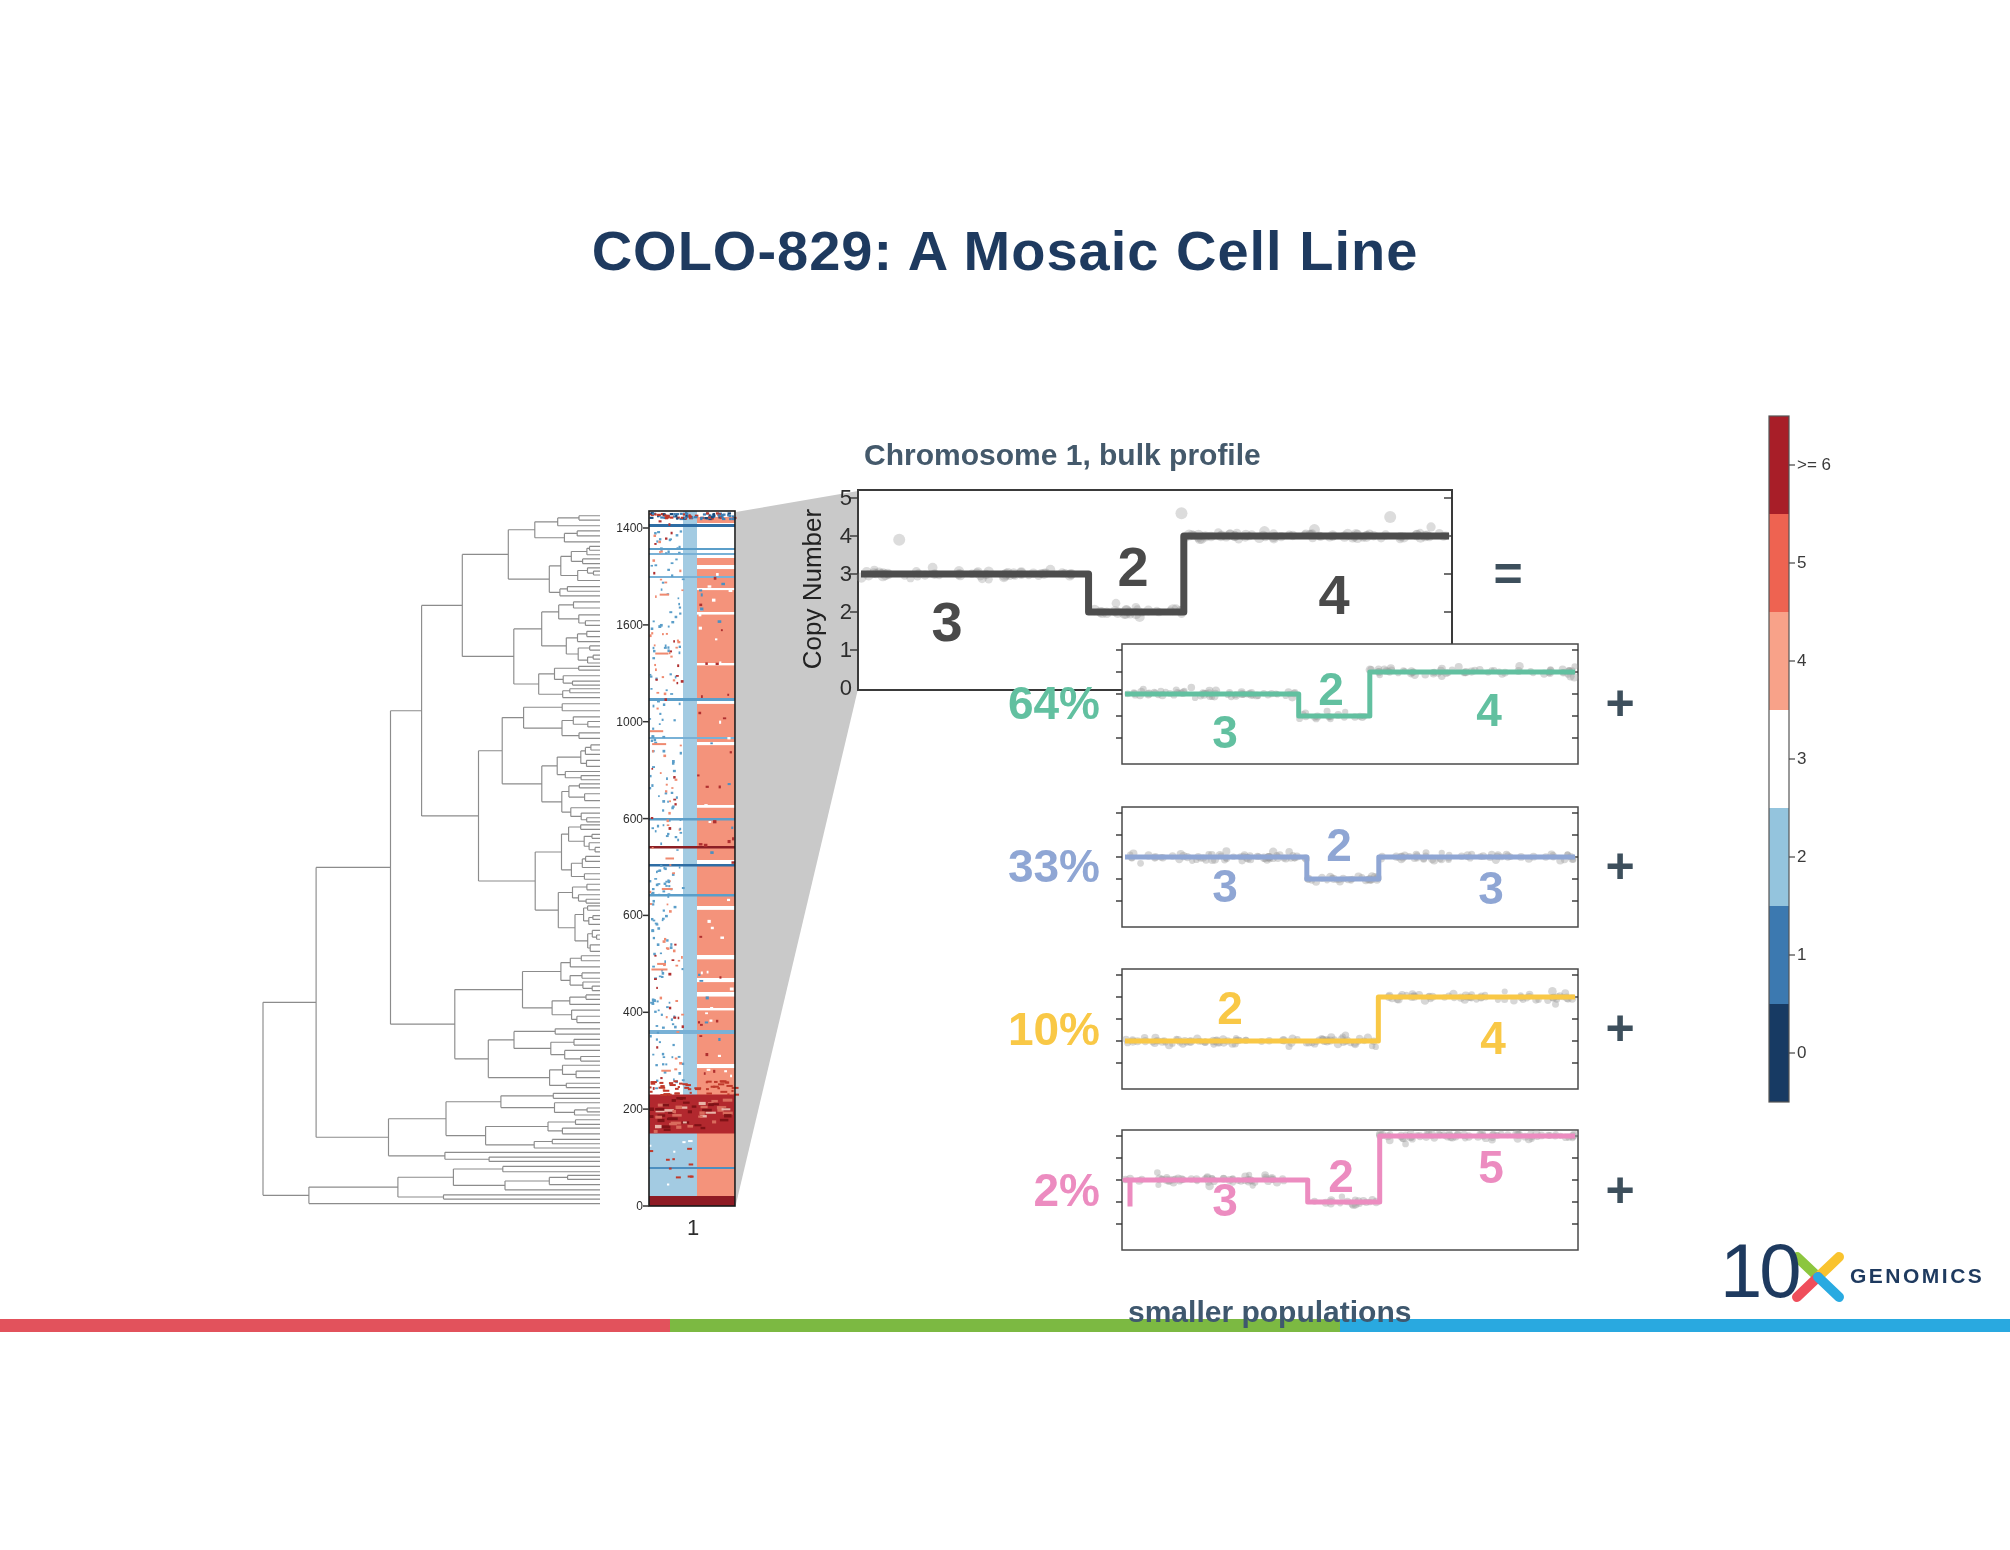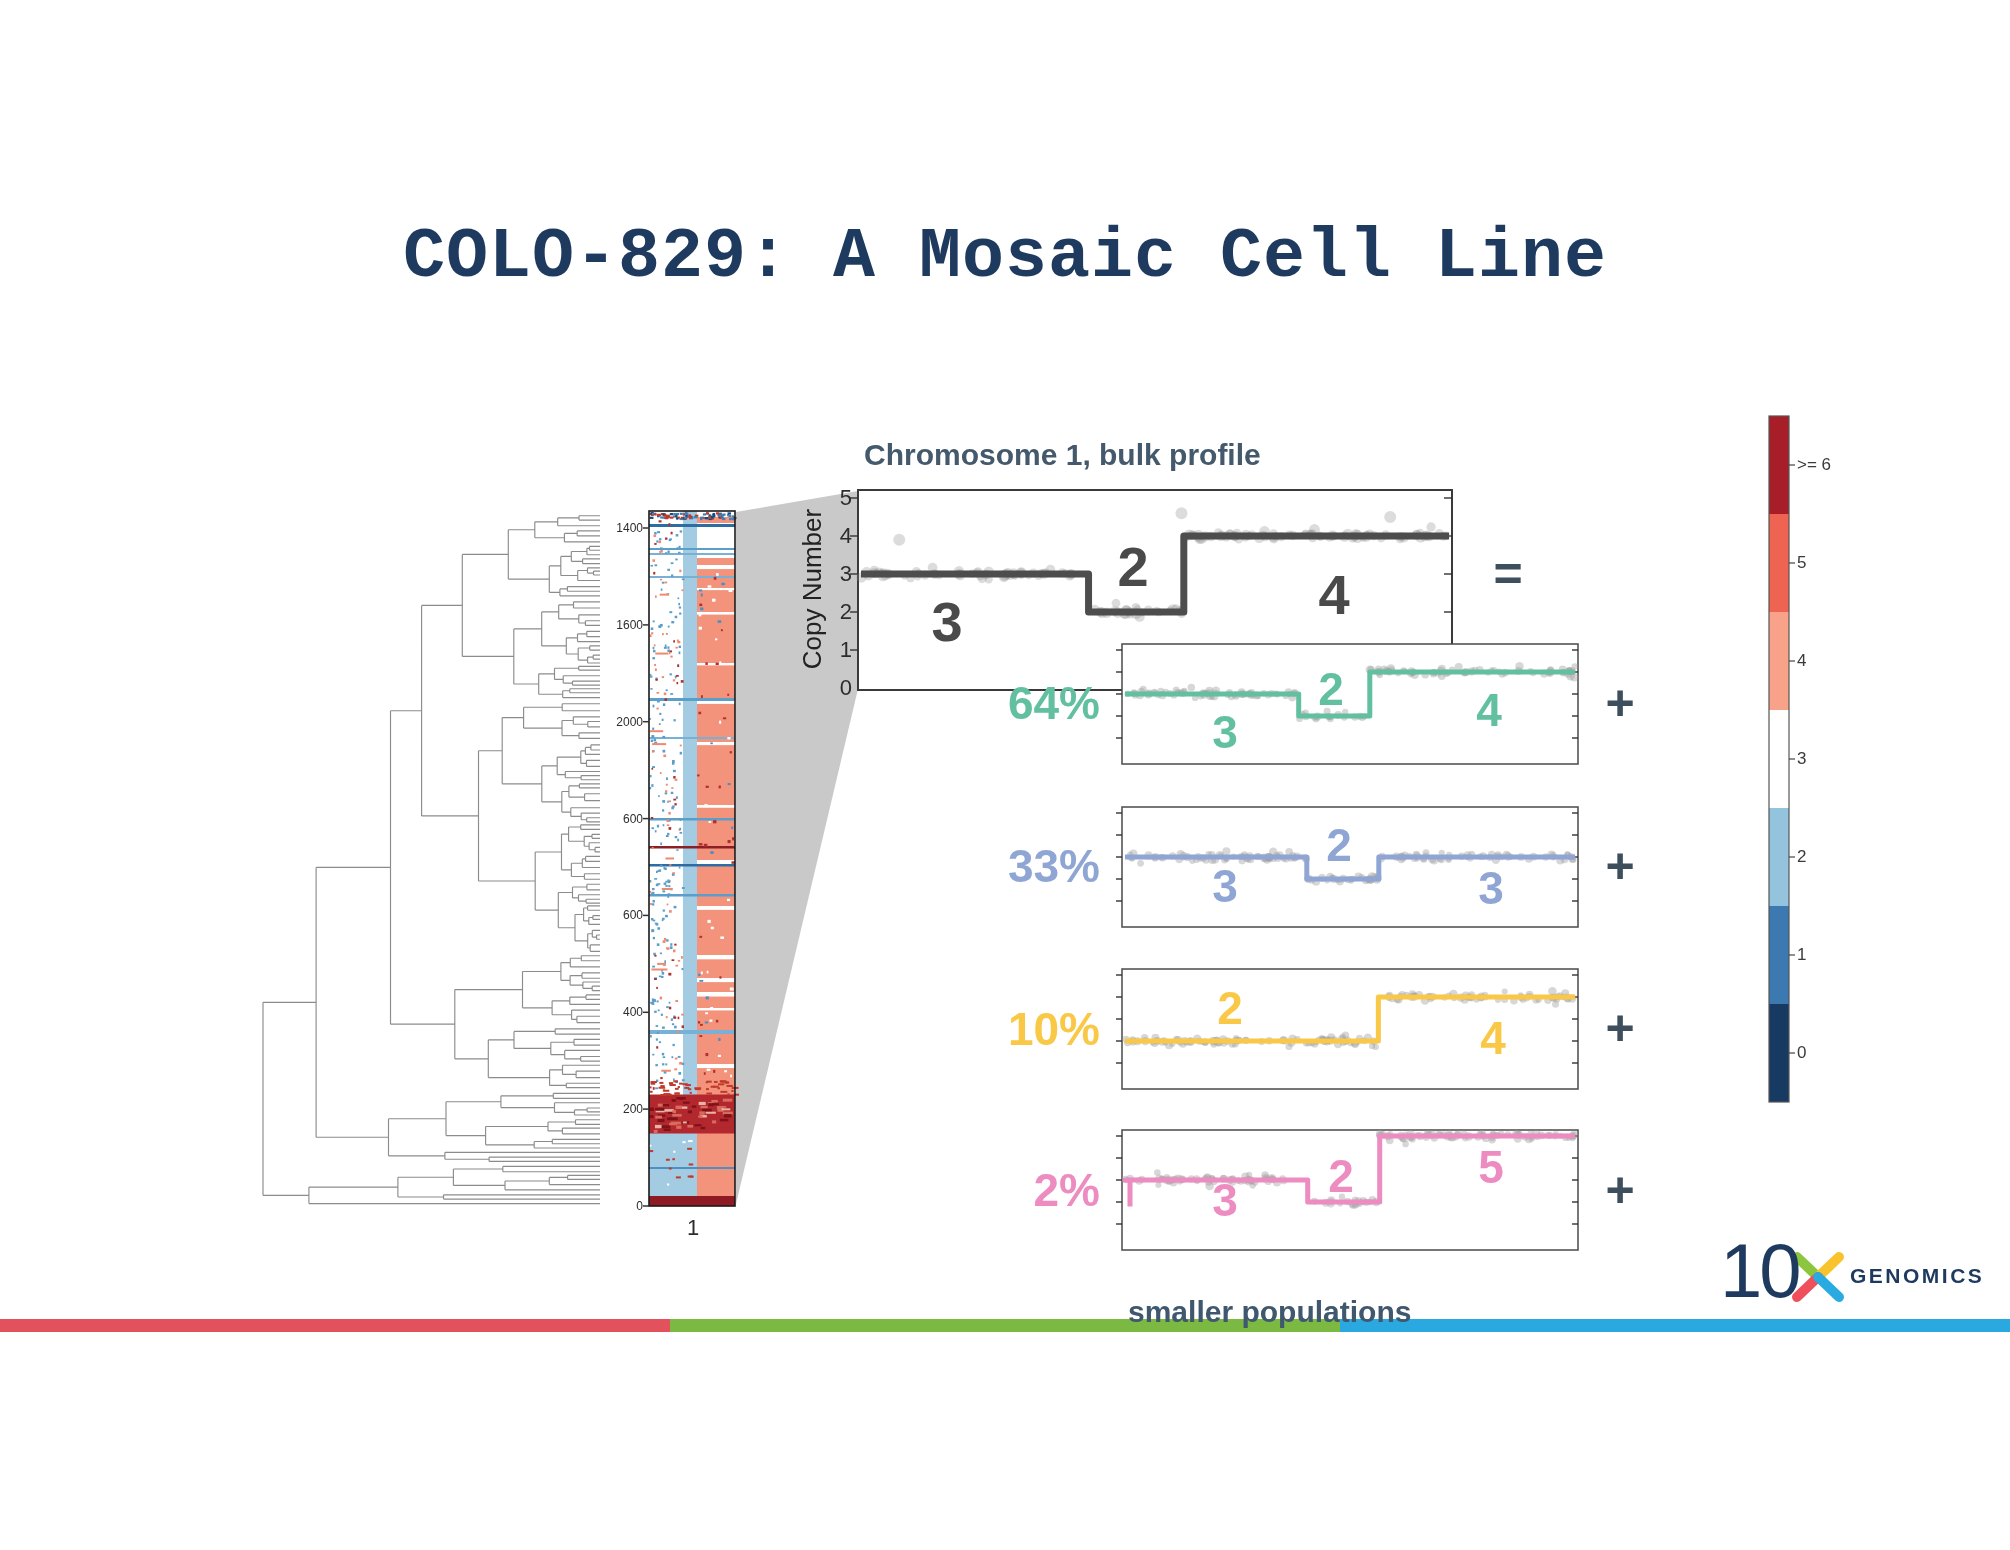--- a/index.html
+++ b/index.html
@@ -4,21 +4,21 @@
 <style>
   html,body{margin:0;padding:0;background:#fff;}
   .page{position:relative;width:2010px;height:1550px;background:#ffffff;overflow:hidden;
         font-family:"Liberation Sans", sans-serif;}
   svg{position:absolute;left:0;top:0;}
   .txt{position:absolute;white-space:nowrap;}
   .c{transform:translate(-50%,-50%);}
   .vr{transform:translate(-50%,-50%) rotate(-90deg);}
   .r{transform:translateY(-50%);text-align:right;}
   .l{transform:translateY(-50%);}
-  .title{font-family:Liberation Mono, monospace;font-weight:600;font-size:70px;letter-spacing:1px;text-align:center;}
+  .title{font-family:Liberation Sans, sans-serif;font-weight:600;font-size:56px;letter-spacing:1px;text-align:center;}
   .plot-title{font-size:30px;font-weight:600;color:#44596b;}
   .ylab{font-size:26px;font-weight:500;color:#222;}
   .tick-b{font-size:22px;color:#2d2d2d;}
   .tick-h{font-size:12px;color:#2d2d2d;}
   .tick-c{font-size:17px;color:#3a3a3a;}
   .pct{font-size:46px;font-weight:700;}
   .ann{font-weight:700;}
   .ann-b{font-size:56px;}
   .ann-s{font-size:46px;}
   .op{font-weight:800;font-size:50px;}
@@ -1528,21 +1528,21 @@
 
   <div class="txt tick-b r" style="right:1158px;top:688px;">0</div>
   <div class="txt tick-b r" style="right:1158px;top:650px;">1</div>
   <div class="txt tick-b r" style="right:1158px;top:612px;">2</div>
   <div class="txt tick-b r" style="right:1158px;top:574px;">3</div>
   <div class="txt tick-b r" style="right:1158px;top:536px;">4</div>
   <div class="txt tick-b r" style="right:1158px;top:498px;">5</div>
 
   <div class="txt tick-h r" style="right:1367px;top:528px;">1400</div>
   <div class="txt tick-h r" style="right:1367px;top:625px;">1600</div>
-  <div class="txt tick-h r" style="right:1367px;top:722px;">2000</div>
+  <div class="txt tick-h r" style="right:1367px;top:722px;">1000</div>
   <div class="txt tick-h r" style="right:1367px;top:819px;">600</div>
   <div class="txt tick-h r" style="right:1367px;top:915px;">600</div>
   <div class="txt tick-h r" style="right:1367px;top:1012px;">400</div>
   <div class="txt tick-h r" style="right:1367px;top:1109px;">200</div>
   <div class="txt tick-h r" style="right:1367px;top:1206px;">0</div>
   <div class="txt tick-h c" style="left:693px;top:1228px;font-size:22px;">1</div>
 
   <div class="txt tick-c l" style="left:1797px;top:465px;">&gt;= 6</div>
   <div class="txt tick-c l" style="left:1797px;top:563px;">5</div>
   <div class="txt tick-c l" style="left:1797px;top:661px;">4</div>

